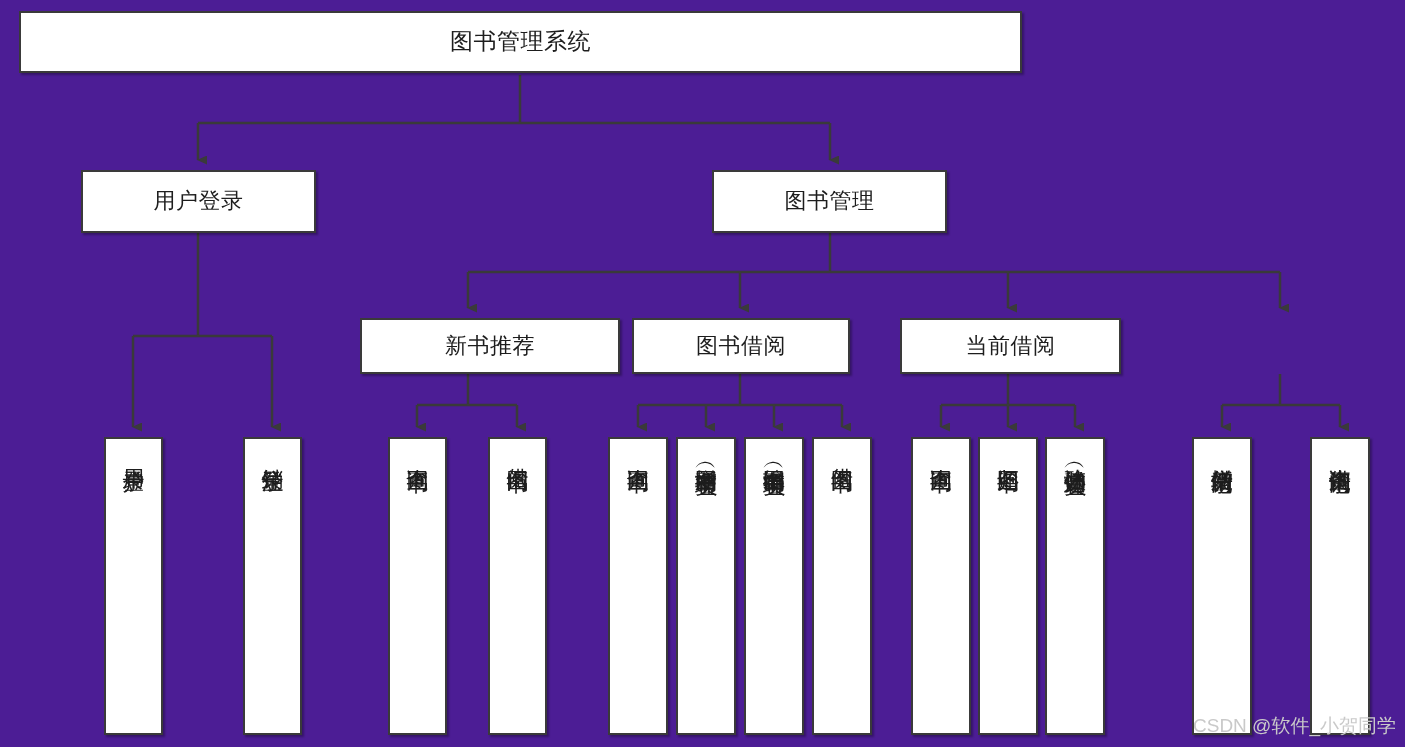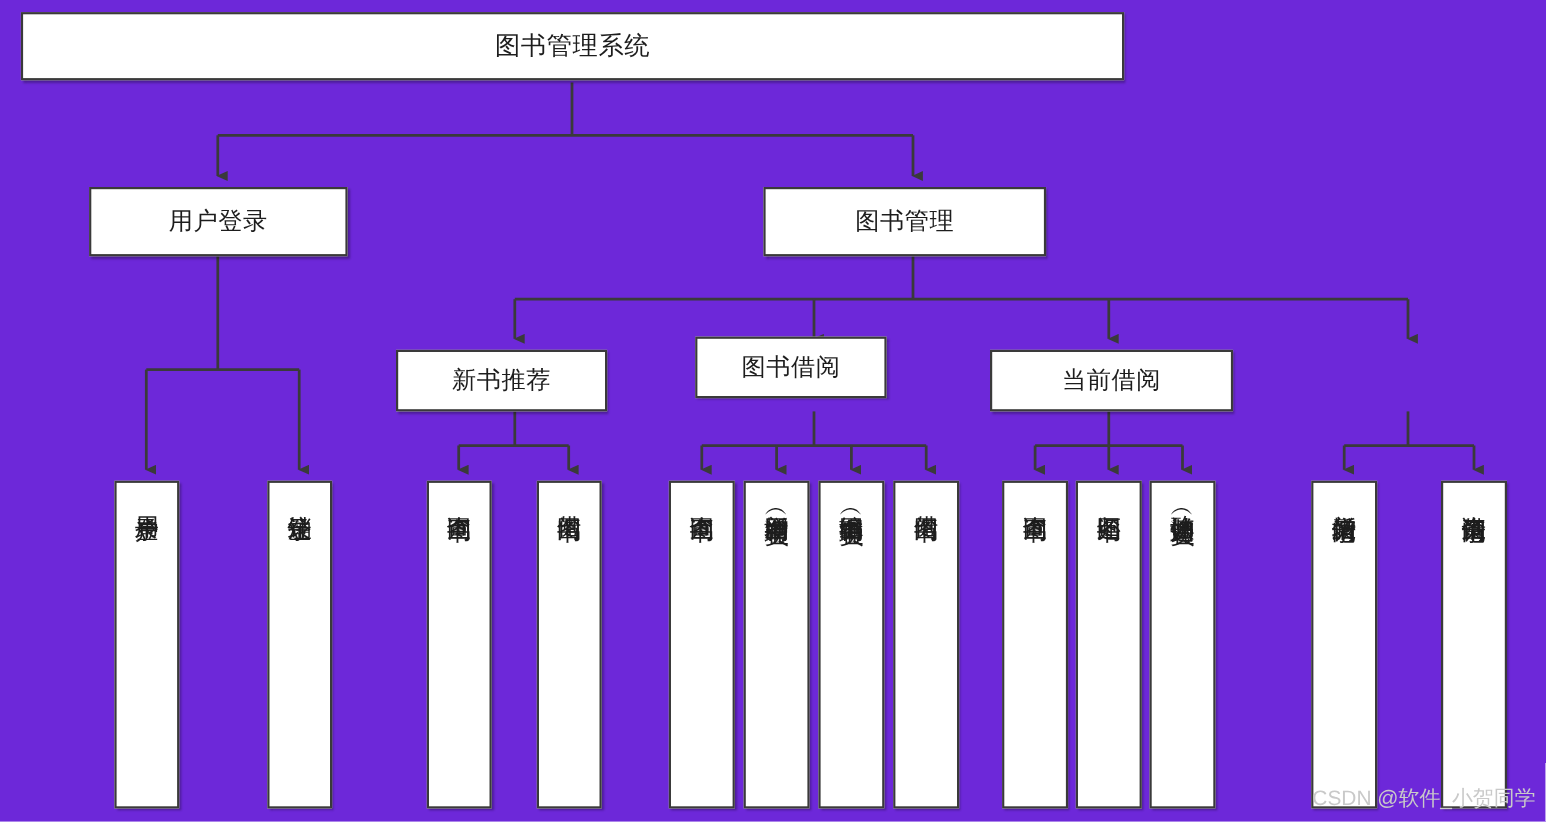--- a/index.html
+++ b/index.html
@@ -7,21 +7,21 @@
     padding: 0;
     background: #ffffff;
   }
   body {
     font-family: "Liberation Sans", "DejaVu Sans", sans-serif;
   }
   #canvas {
     position: relative;
     width: 1405px;
     height: 747px;
-    background: #6d28d9;
+    background: #4c1d95;
     overflow: hidden;
   }
   svg.wires {
     position: absolute;
     left: 0;
     top: 0;
     width: 1405px;
     height: 747px;
     pointer-events: none;
   }
@@ -127,28 +127,28 @@
     </g>
   </svg>
 
   <div class="node root horiz" style="left:19px; top:11px; width:1003px; height:62px;">
     <span class="node-label">图书管理系统</span>
   </div>
 
   <div class="node horiz" style="left:81px; top:170px; width:235px; height:63px;">
     <span class="node-label">用户登录</span>
   </div>
-  <div class="node horiz" style="left:694px; top:170px; width:257px; height:63px;">
+  <div class="node horiz" style="left:712px; top:170px; width:235px; height:63px;">
     <span class="node-label">图书管理</span>
   </div>
 
-  <div class="node horiz" style="left:360px; top:318px; width:192px; height:56px;">
+  <div class="node horiz" style="left:360px; top:318px; width:260px; height:56px;">
     <span class="node-label">新书推荐</span>
   </div>
-  <div class="node horiz" style="left:632px; top:306px; width:174px; height:56px;">
+  <div class="node horiz" style="left:632px; top:318px; width:218px; height:56px;">
     <span class="node-label">图书借阅</span>
   </div>
   <div class="node horiz" style="left:900px; top:318px; width:221px; height:56px;">
     <span class="node-label">当前借阅</span>
   </div>
 
   <div class="node vert" style="left:104px; top:437px; width:59px; height:298px;">
     <span class="node-label">用户登录</span>
   </div>
   <div class="node vert" style="left:243px; top:437px; width:59px; height:298px;">

